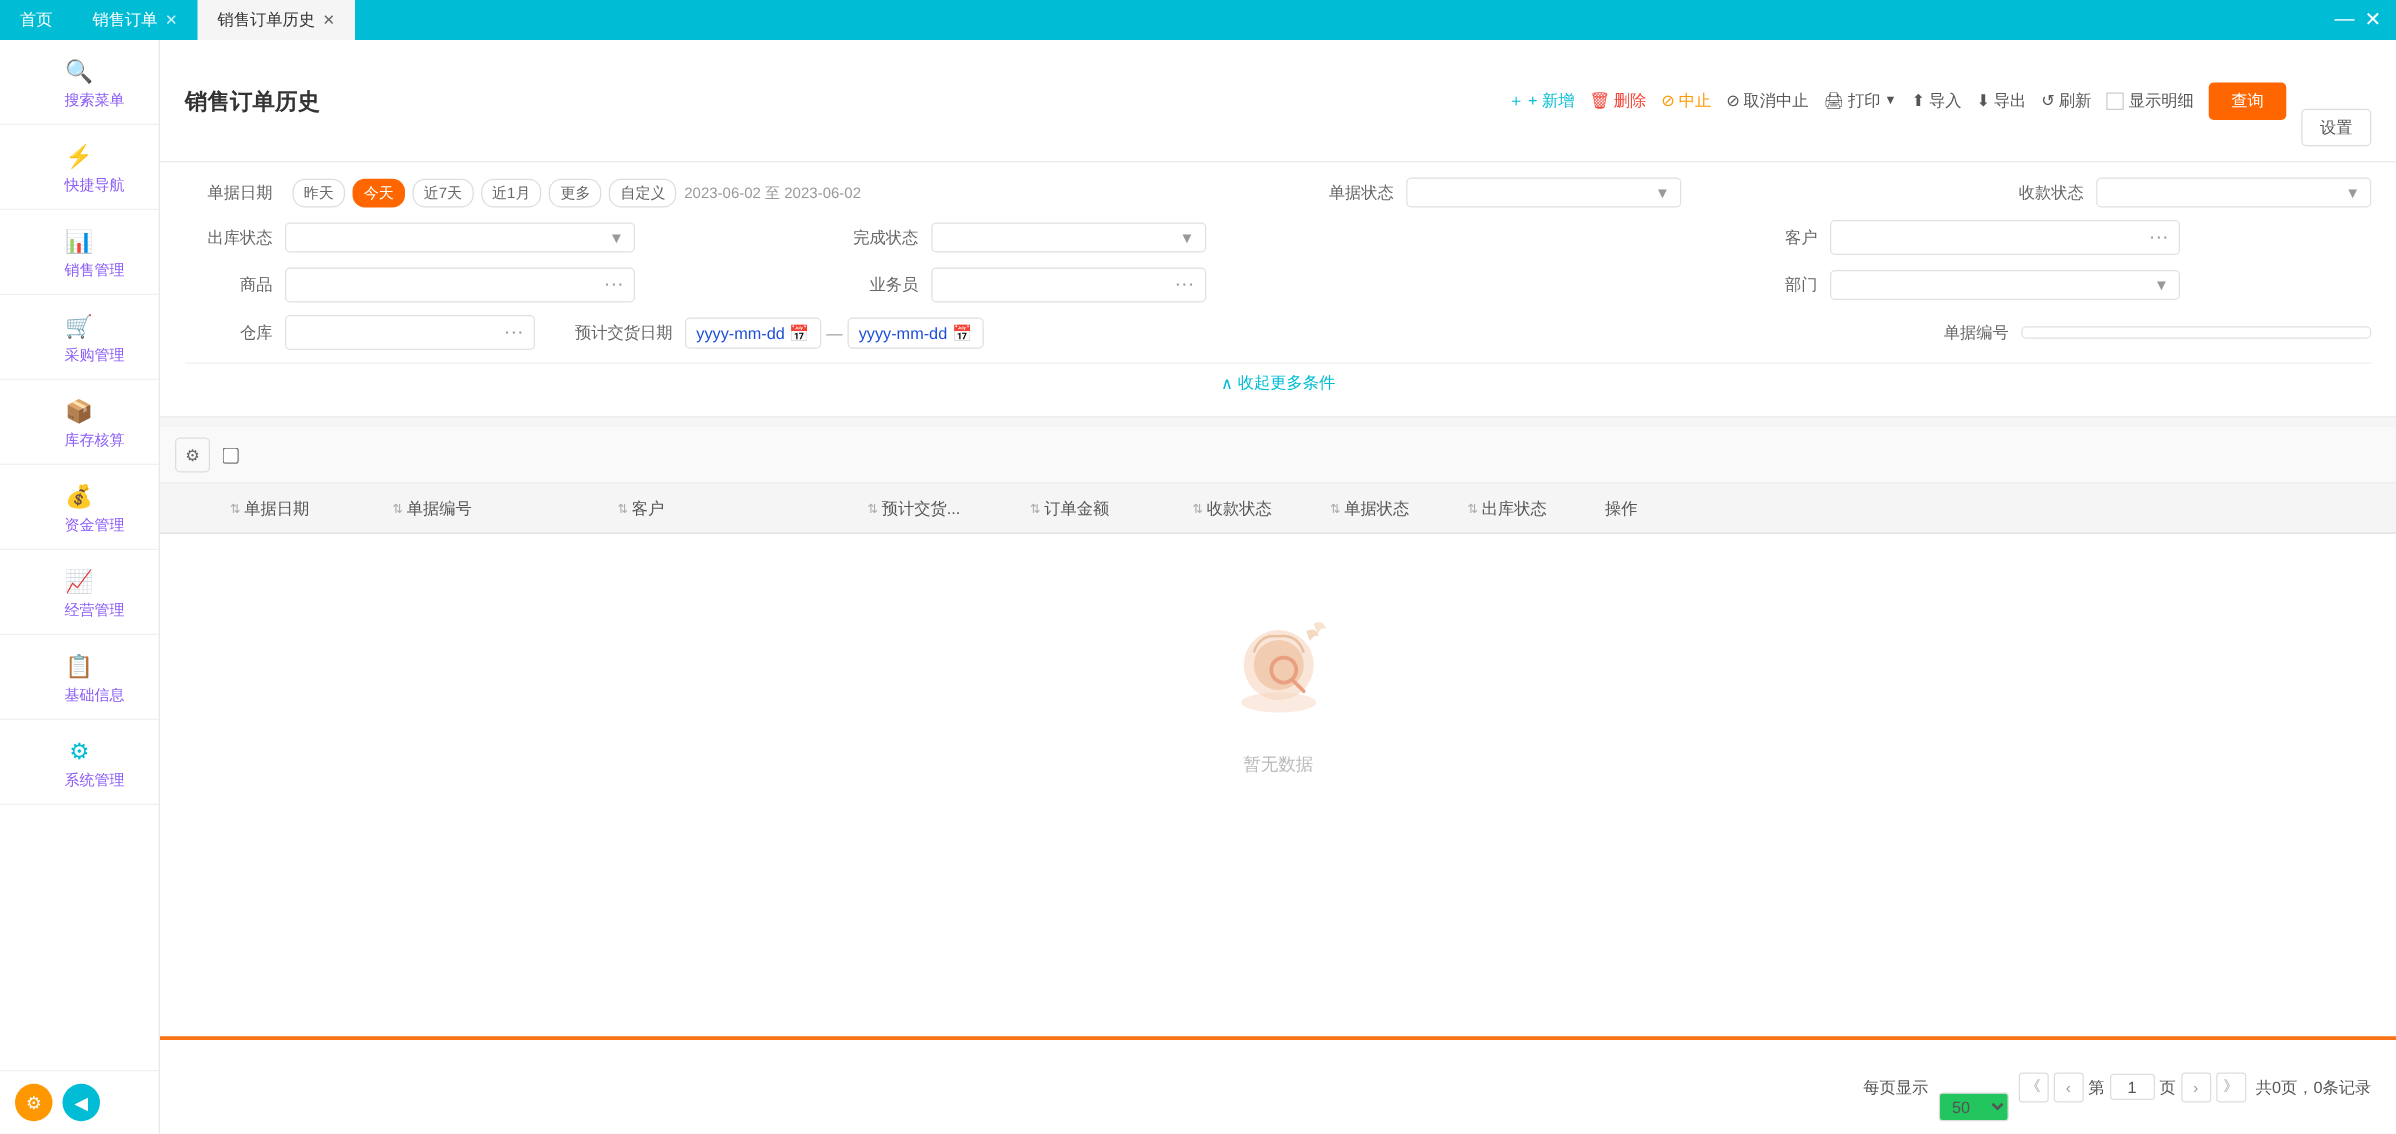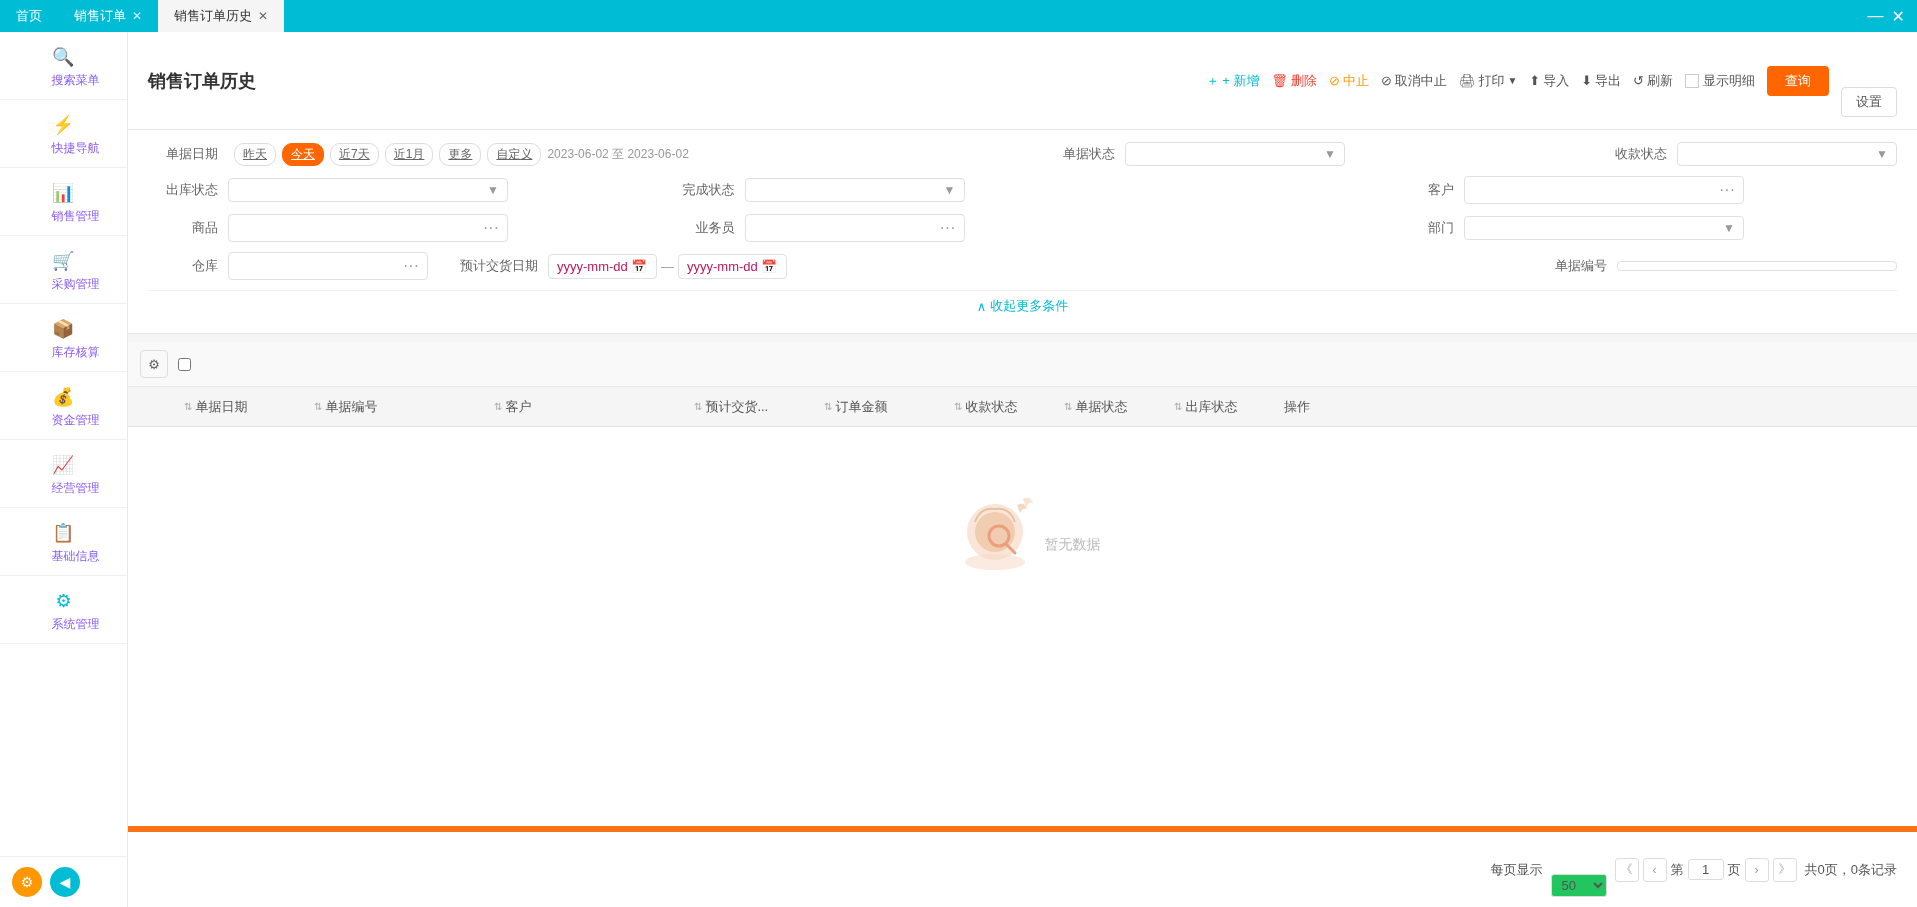--- a/index.html
+++ b/index.html
@@ -200,21 +200,20 @@
       margin-left: 6px;
     }
     .date-quick-btn {
       padding: 2px 8px;
       border-radius: 10px;
       cursor: pointer;
       font-size: 12px;
       color: #666;
       border: 1px solid #ddd;
       background: white;
-      text-decoration: underline;
     }
     .date-quick-btn.active {
       background: #ff6600;
       color: white;
       border-color: #ff6600;
     }
     .date-range-text {
       font-size: 12px;
       color: #999;
       margin-left: 6px;
@@ -250,21 +249,21 @@
       display: flex;
       align-items: center;
       gap: 4px;
       flex: 1;
     }
     .filter-date-input {
       border: 1px solid #e0e0e0;
       border-radius: 4px;
       padding: 4px 8px;
       background: white;
-      color: #be185d;
+      color: #1d4ed8;
       display: flex;
       align-items: center;
       gap: 4px;
       cursor: pointer;
     }
     .filter-date-sep { color: #999; }
     .collapse-bar {
       text-align: center;
       padding: 6px 0;
       color: #00bcd4;
@@ -324,41 +323,41 @@
     .col-delivery { width: 130px; flex-shrink: 0; }
     .col-amount { width: 130px; flex-shrink: 0; }
     .col-payment { width: 110px; flex-shrink: 0; }
     .col-status { width: 110px; flex-shrink: 0; }
     .col-warehouse { width: 110px; flex-shrink: 0; }
     .col-op { width: 80px; flex-shrink: 0; text-align: right; }
 
     
     .empty-state {
       display: flex;
-      flex-direction: row;
+      flex-direction: column;
       align-items: center;
       justify-content: center;
       padding: 60px 0;
       color: #999;
     }
     .empty-icon {
       width: 100px;
       height: 100px;
       margin-bottom: 16px;
     }
     .empty-text { font-size: 14px; color: #bbb; }
 
     
     .pagination {
       display: flex;
       align-items: center;
       justify-content: flex-end;
       padding: 10px 20px;
       background: white;
-      border-top: 6px solid #f97316;
+      border-top: 3px solid #f97316;
       gap: 8px;
       flex-shrink: 0;
     }
     .pagination-text { color: #555; font-size: 13px; }
     .page-size-select {
       border: 1px solid #ddd;
       border-radius: 3px;
       padding: 2px 6px;
       color: #555;
       cursor: pointer;

